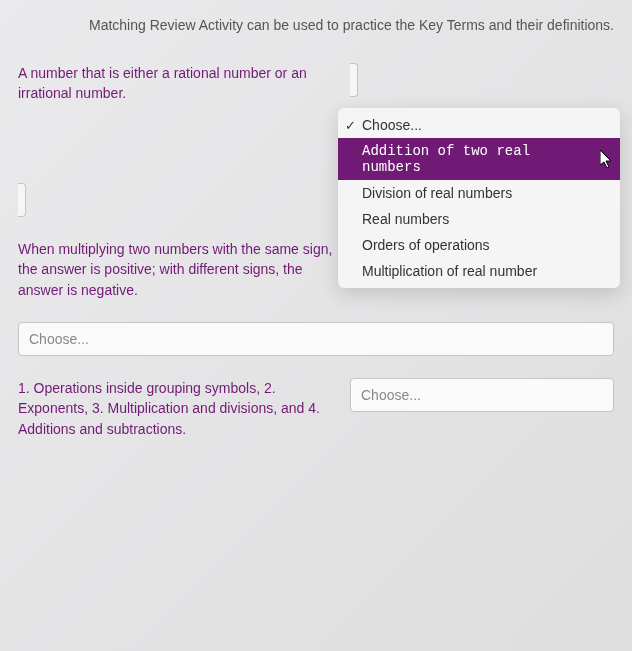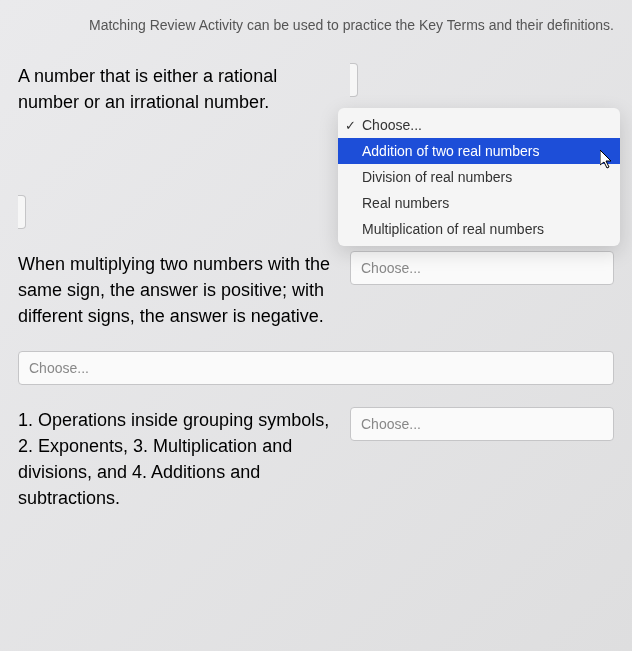--- a/index.html
+++ b/index.html
@@ -26,23 +26,23 @@
       text-align: right;
     }
     .matching-row {
       display: flex;
       align-items: flex-start;
       margin-bottom: 22px;
       gap: 12px;
     }
     .definition {
       flex: 0 0 320px;
-      color: #000000;
+      color: #701a75;
       line-height: 1.45;
-      font-size: 18px;
+      font-size: 14px;
     }
     .select-box {
       flex: 1;
       height: 34px;
       border: 1px solid #c5c5c7;
       border-radius: 4px;
       background: #fafafa;
       display: flex;
       align-items: center;
       padding: 0 10px;
@@ -70,22 +70,23 @@
       z-index: 10;
     }
     .dropdown-item {
       padding: 5px 24px 5px 24px;
       font-size: 14px;
       color: #333;
       cursor: pointer;
       position: relative;
     }
     .dropdown-item.highlighted {
-      background: #1d4ed8;
+      background: #701a75;
       color: white;
+      font-family: Liberation Mono, monospace;
     }
     .dropdown-item .check {
       position: absolute;
       left: 7px;
       top: 6px;
       font-size: 13px;
     }
     .cursor-arrow {
       position: absolute;
       right: 18px;
@@ -138,19 +139,22 @@
   <div class="dropdown-item highlighted">
     <span>Addition of two real numbers</span>
   </div>
   <div class="dropdown-item">
     <span>Division of real numbers</span>
   </div>
   <div class="dropdown-item">
     <span>Real numbers</span>
   </div>
   <div class="dropdown-item">
-    <span>Multiplication of real numbers</span>
+    <span>Orders of operations</span>
+  </div>
+  <div class="dropdown-item">
+    <span>Multiplication of real number</span>
   </div>
 </div>
 
 <svg class="cursor-arrow" width="14" height="20" viewBox="0 0 14 20">
   <path d="M0 0 L0 15 L4 12 L7 18 L9 17 L6 11 L11 11 Z" fill="white" stroke="black" stroke-width="1"></path>
 </svg>
 
 </body></html>

